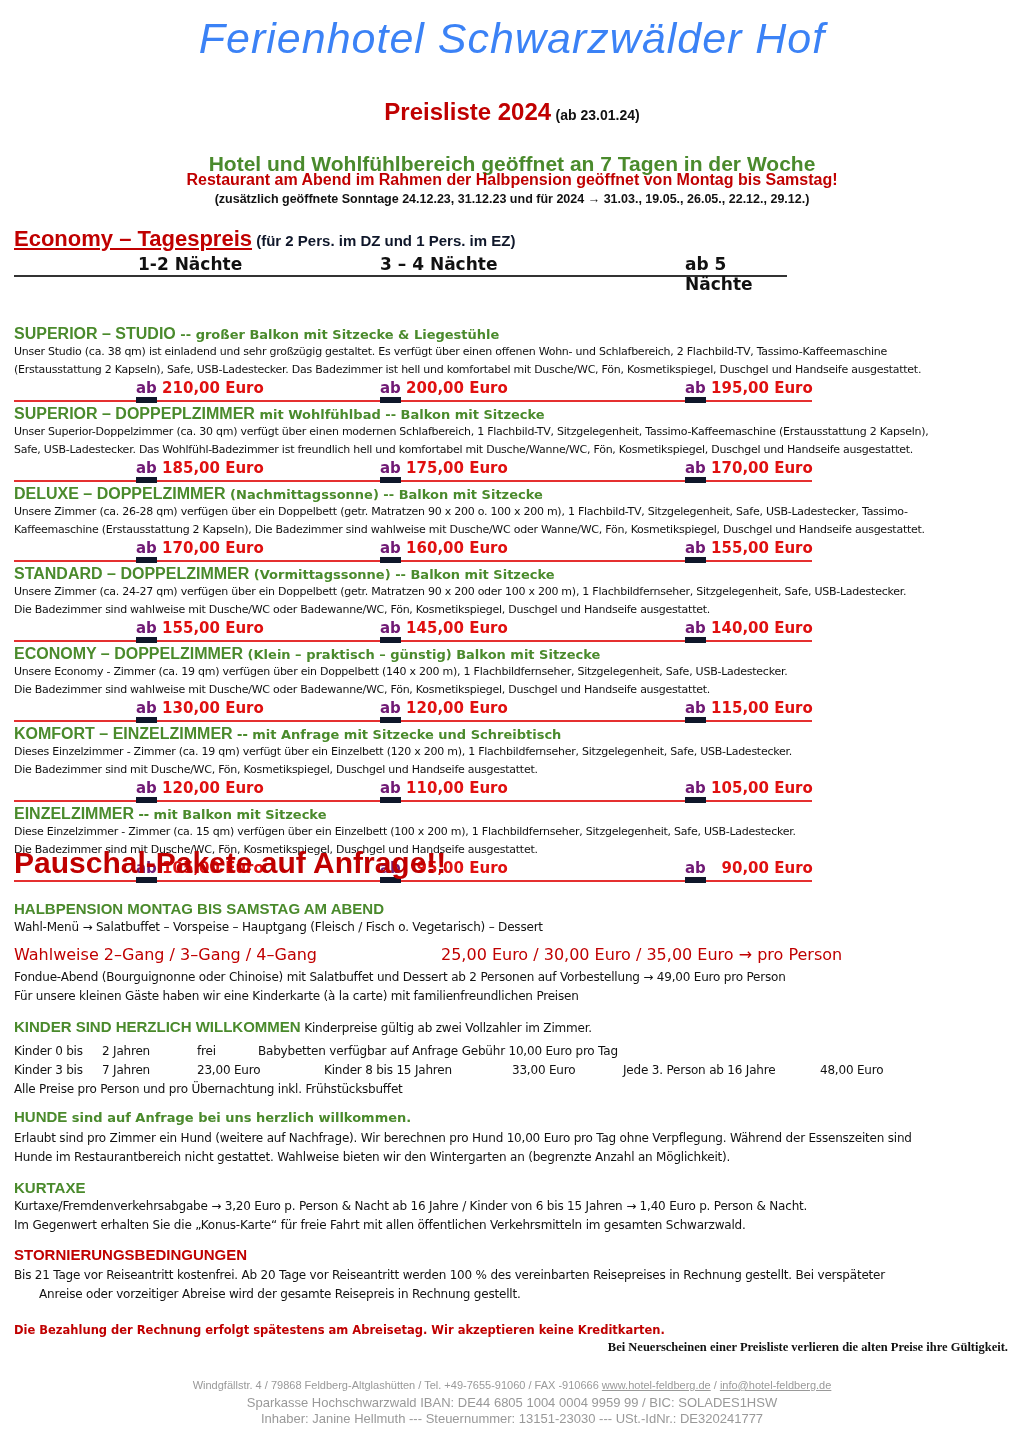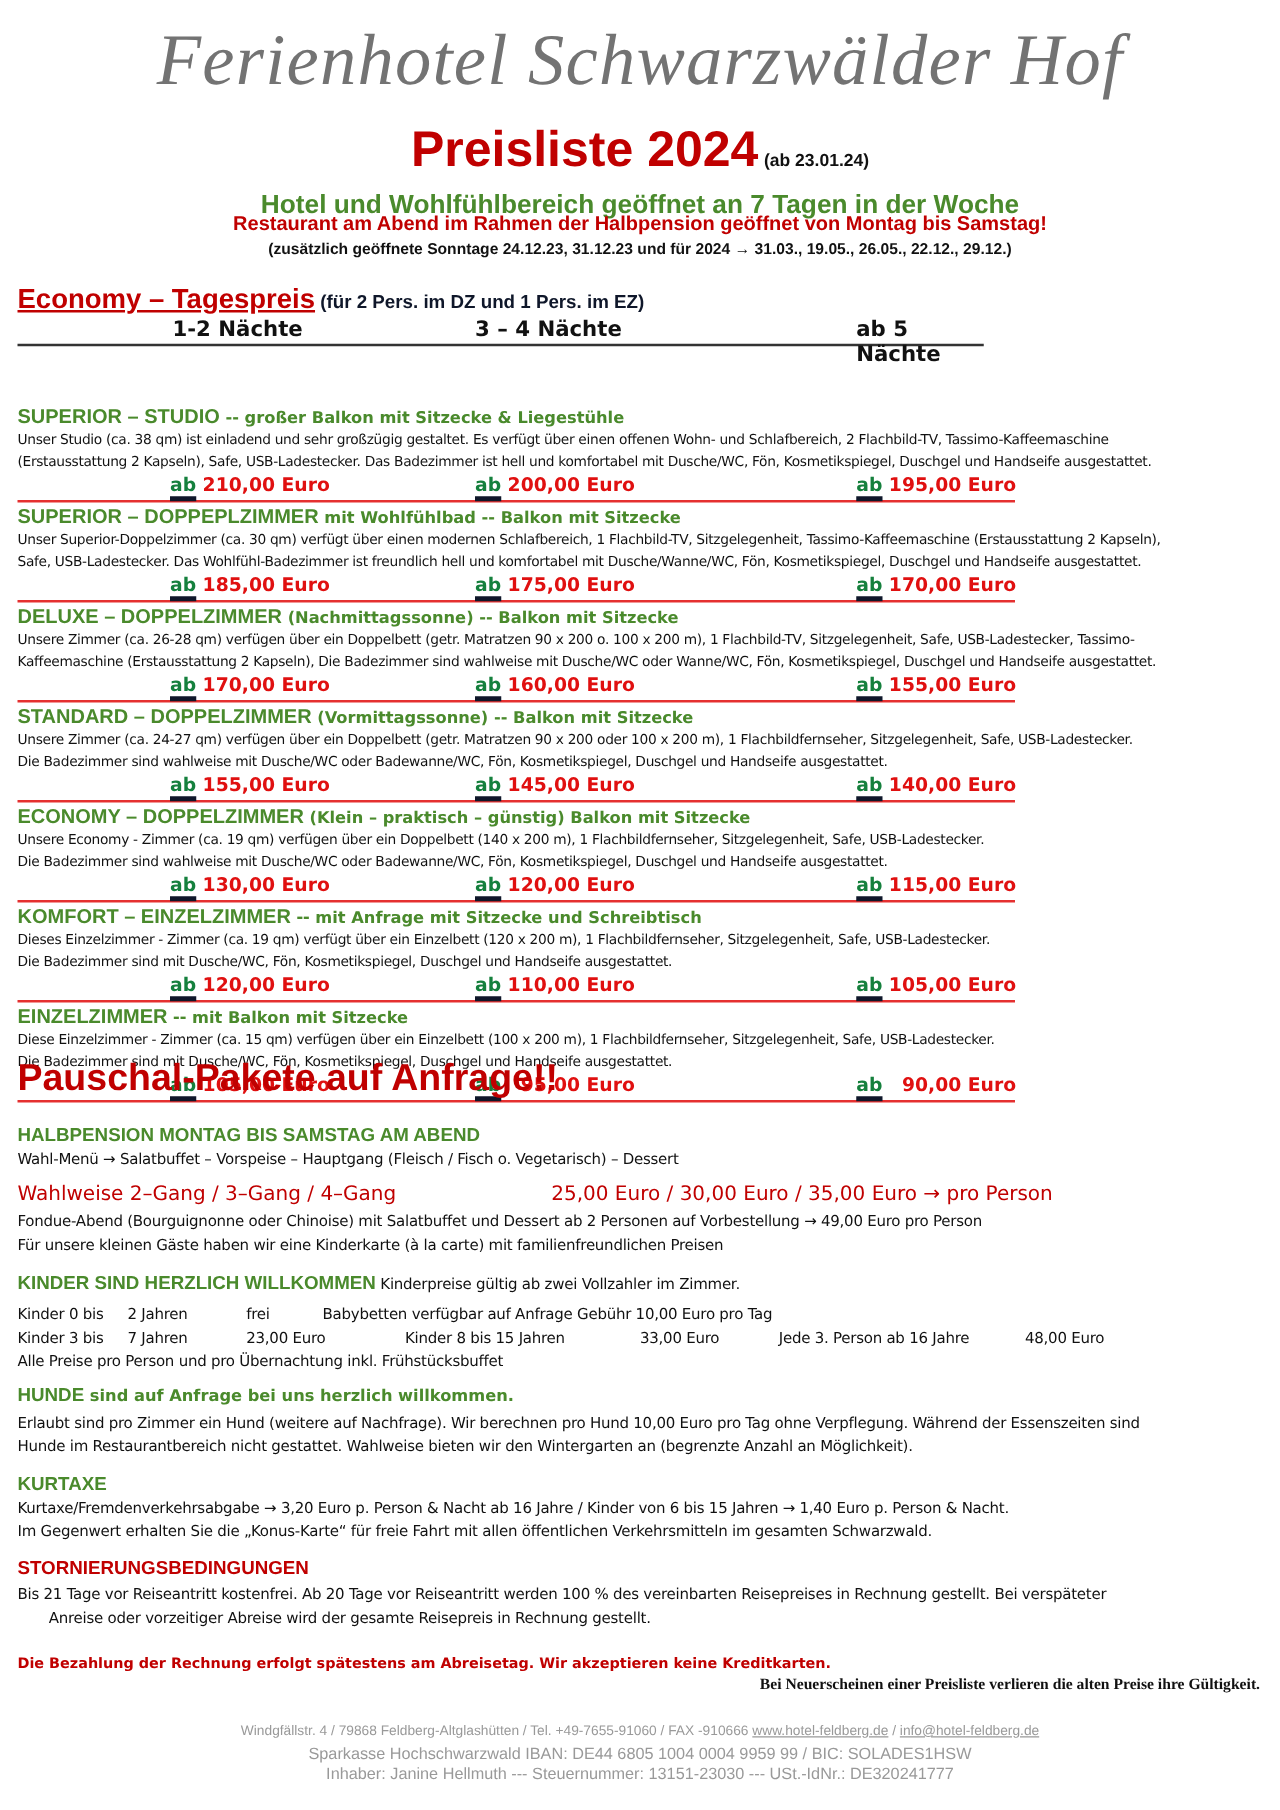--- a/index.html
+++ b/index.html
@@ -1,41 +1,41 @@
 <!DOCTYPE html>
 <html><head>
 <meta charset="utf-8">
 <style>
   html, body { margin: 0; padding: 0; background: #ffffff; }
   body { width: 1024px; height: 1448px; position: relative; overflow: hidden; font-family: "Liberation Sans", sans-serif; color: #111; }
   .abs { position: absolute; }
   .center { left: 0; width: 1024px; text-align: center; }
-  .hotel-title { top: 14px; font-family: Liberation Serif, serif; font-size: 58px; color: #737373; letter-spacing: 1px; font-style: italic; }
+  .hotel-title { top: 14px; font-family: Liberation Sans, sans-serif; font-size: 43px; color: #3b82f6; letter-spacing: 1px; font-style: italic; }
   .price-title { top: 98px; }
-  .price-title .big { font-family: "Liberation Sans", sans-serif; font-weight: bold; font-size: 40px; color: #c00000; }
+  .price-title .big { font-family: "Liberation Sans", sans-serif; font-weight: bold; font-size: 24px; color: #c00000; }
   .price-title .small { font-weight: bold; font-size: 14px; color: #111; }
   .open-line { top: 140px; font-size: 21px; font-weight: bold; color: #4a8a2c; margin-top: 12px; }
   .restaurant-line { top: 171px; font-size: 16px; font-weight: bold; color: #c00000; }
   .sunday-line { top: 192px; font-size: 12.5px; font-weight: bold; color: #111; }
 
   .section-title { left: 14px; top: 226px; font-weight: bold; }
   .section-title .main { font-size: 22px; color: #c00000; text-decoration: underline; }
   .section-title .sub { font-size: 15px; color: #0f172a; }
 
   .col-header { top: 253px; left: 14px; width: 773px; height: 22px; border-bottom: 2px solid #333; font-size: 17px; font-weight: bold; font-family: "DejaVu Sans", sans-serif; }
   .col-header span { position: absolute; top: 1px; }
 
   .room { left: 14px; width: 1000px; }
   .room-title { font-size: 15px; font-weight: bold; color: #4a8a2c; white-space: nowrap; margin-top: 47px; }
   .room-title .rt-main { font-size: 16px; }
   .room-title .rt-sub { font-size: 14px; font-family: "DejaVu Sans", sans-serif; font-weight: bold; font-size: 13px; }
   .room-desc { font-size: 11px; line-height: 18px; color: #111; font-family: "DejaVu Sans", sans-serif; white-space: nowrap; letter-spacing: -0.25px; }
   .price-row { position: relative; height: 21px; width: 798px; border-bottom: 2px solid #e53030; font-family: "DejaVu Sans", sans-serif; font-size: 15px; font-weight: bold; }
   .price-row .p { position: absolute; top: 0; white-space: nowrap; }
-  .price-row .ab { color: #15803d; border-bottom: 4px solid #0f172a; }
+  .price-row .ab { color: #701a75; border-bottom: 6px solid #0f172a; }
   .price-row .amt { color: #e01010; }
 
   .pauschal { left: 14px; top: 846px; font-size: 30px; font-weight: bold; color: #c00000; }
   .h-green { font-size: 15px; font-weight: bold; color: #4a8a2c; }
   .h-red { font-size: 15px; font-weight: bold; color: #c00000; }
   .txt { font-family: "DejaVu Sans", sans-serif; font-size: 12px; color: #111; white-space: nowrap; letter-spacing: -0.2px; }
   .txt-red-big { font-family: "DejaVu Sans", sans-serif; font-size: 16px; color: #c00000; white-space: nowrap; }
   .payment { font-family: "DejaVu Sans", sans-serif; font-size: 11.5px; font-weight: bold; color: #c00000; }
   .validity { font-family: "Liberation Serif", serif; font-size: 12.5px; font-weight: bold; color: #111; }
   .footer { left: 0; width: 1024px; text-align: center; color: #999; font-family: "Liberation Sans", sans-serif; }

